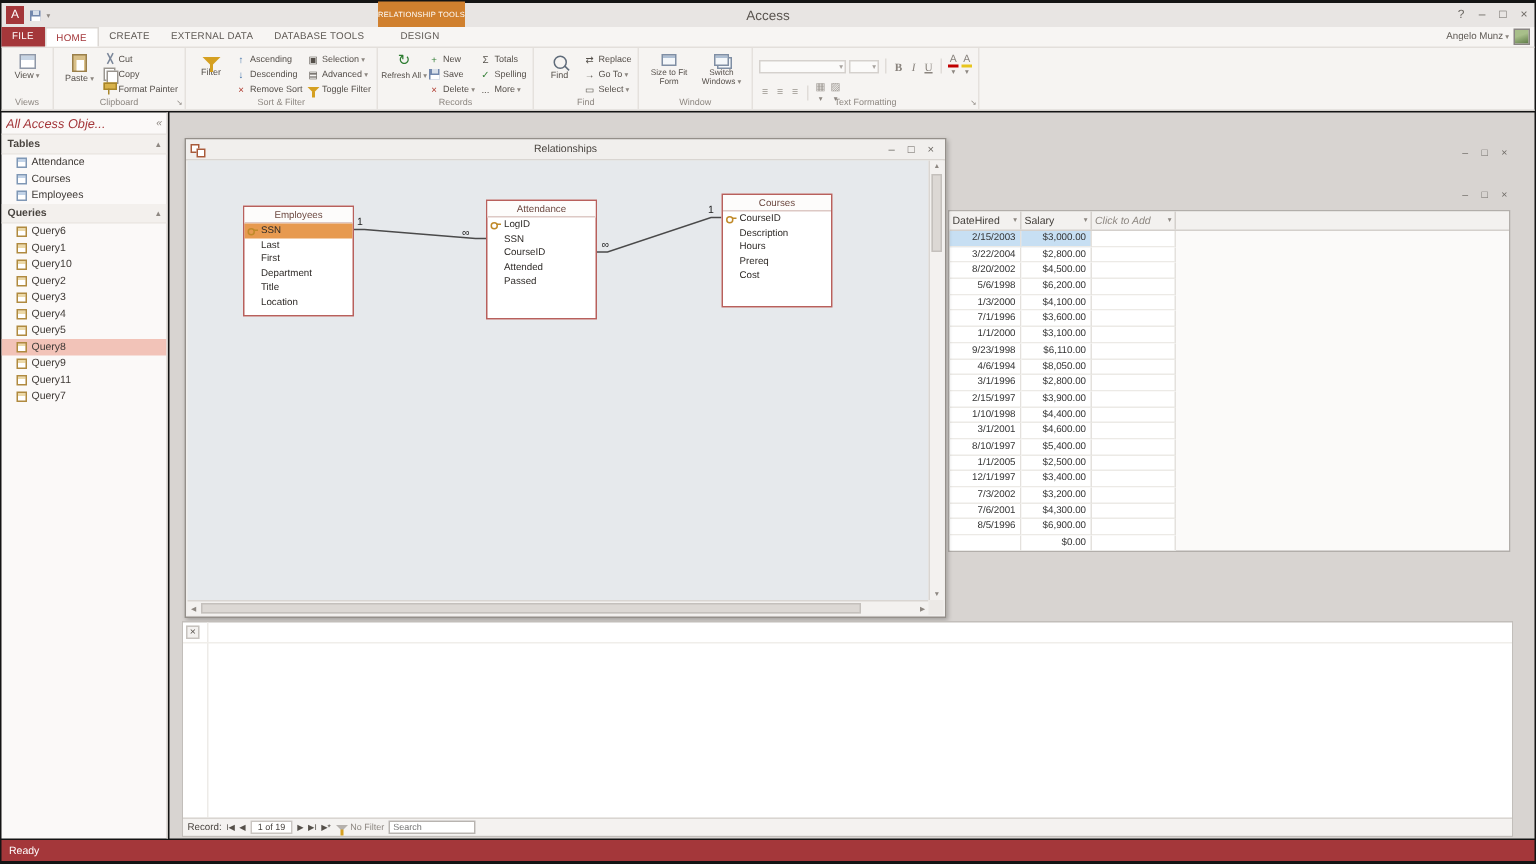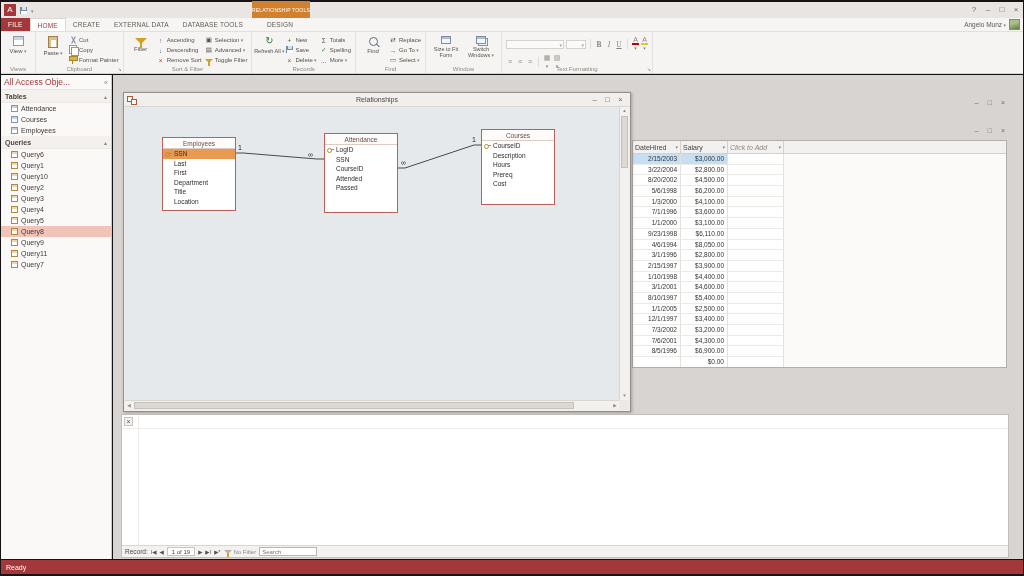--- a/index.html
+++ b/index.html
@@ -72,21 +72,21 @@
   .tfb{font-family:"Liberation Serif","DejaVu Serif",serif;font-size:7.5px;color:#8a847e;width:8px;text-align:center;}
   .tfb.b{font-weight:bold;}.tfb.i{font-style:italic;}.tfb.u{text-decoration:underline;}
   .fontA{display:inline-flex;flex-direction:column;align-items:center;line-height:6px;font-size:7px;color:#8a847e;}
   .cbar{width:7px;height:2px;background:#c00000;}
   .cbar.y{background:#e8c51e;}
   .alic{font-size:7px;color:#9a958f;width:8px;text-align:center;}
   .vsep{width:1px;height:10px;background:#e0dcd8;margin:0 2px;}
 
   
   .navpane{position:absolute;left:1px;top:75px;width:111px;bottom:17px;background:#fbf9f8;border-right:1px solid #cfcac5;}
-  .nav-title{height:15px;display:flex;align-items:center;gap:2px;padding:0 3px;color:#a4373a;font-size:8.5px;border-bottom:1px solid #e8e4e0;}
+  .nav-title{height:15px;display:flex;align-items:center;gap:2px;padding:0 3px;color:#a4373a;font-size:8.5px;border-bottom:1px solid #e8e4e0;font-style:italic;}
   .nav-title .t{flex:1;white-space:nowrap;overflow:hidden;}
   .nav-title .ic{color:#8d8781;font-size:7px;}
   .nav-body{position:absolute;top:15px;left:0;right:0;bottom:0;overflow:hidden;}
   .nav-sec{height:13px;display:flex;align-items:center;padding:0 4px;font-size:7px;font-weight:bold;color:#4a4540;background:#f3f0ed;border-bottom:1px solid #ece8e4;}
   .nav-sec-label{flex:1;}
   .nav-sec-chev{font-size:6px;color:#8d8781;}
   .nav-item{height:11px;display:flex;align-items:center;gap:3px;padding-left:10px;font-size:7px;color:#3f3a36;}
   .nav-item.sel{background:#f2c3b8;}
   .obj-icon{width:7px;height:7px;border:1px solid #7f97b5;background:linear-gradient(180deg,#c2d3e8 0 2px,#fff 2px);flex:none;}
   .obj-icon.qry{border-color:#b08a3f;background:linear-gradient(180deg,#ecd9a8 0 2px,#fff 2px);}
@@ -160,20 +160,21 @@
 <body>
 
 <div class="app">
 
   <div class="titlebar">
     <div class="app-logo">A</div>
     <div class="qa">
       <span class="savic" style="width:7px;height:7px;"></span>
       <span class="drop"></span>
     </div>
+    <span class="tb-title">Access</span>
     <div class="tb-controls">
       <span>?</span>
       <span>–</span>
       <span>□</span>
       <span>×</span>
     </div>
   </div>
   <div class="ctxtab">RELATIONSHIP TOOLS</div>
 
   <div class="tabrow">

